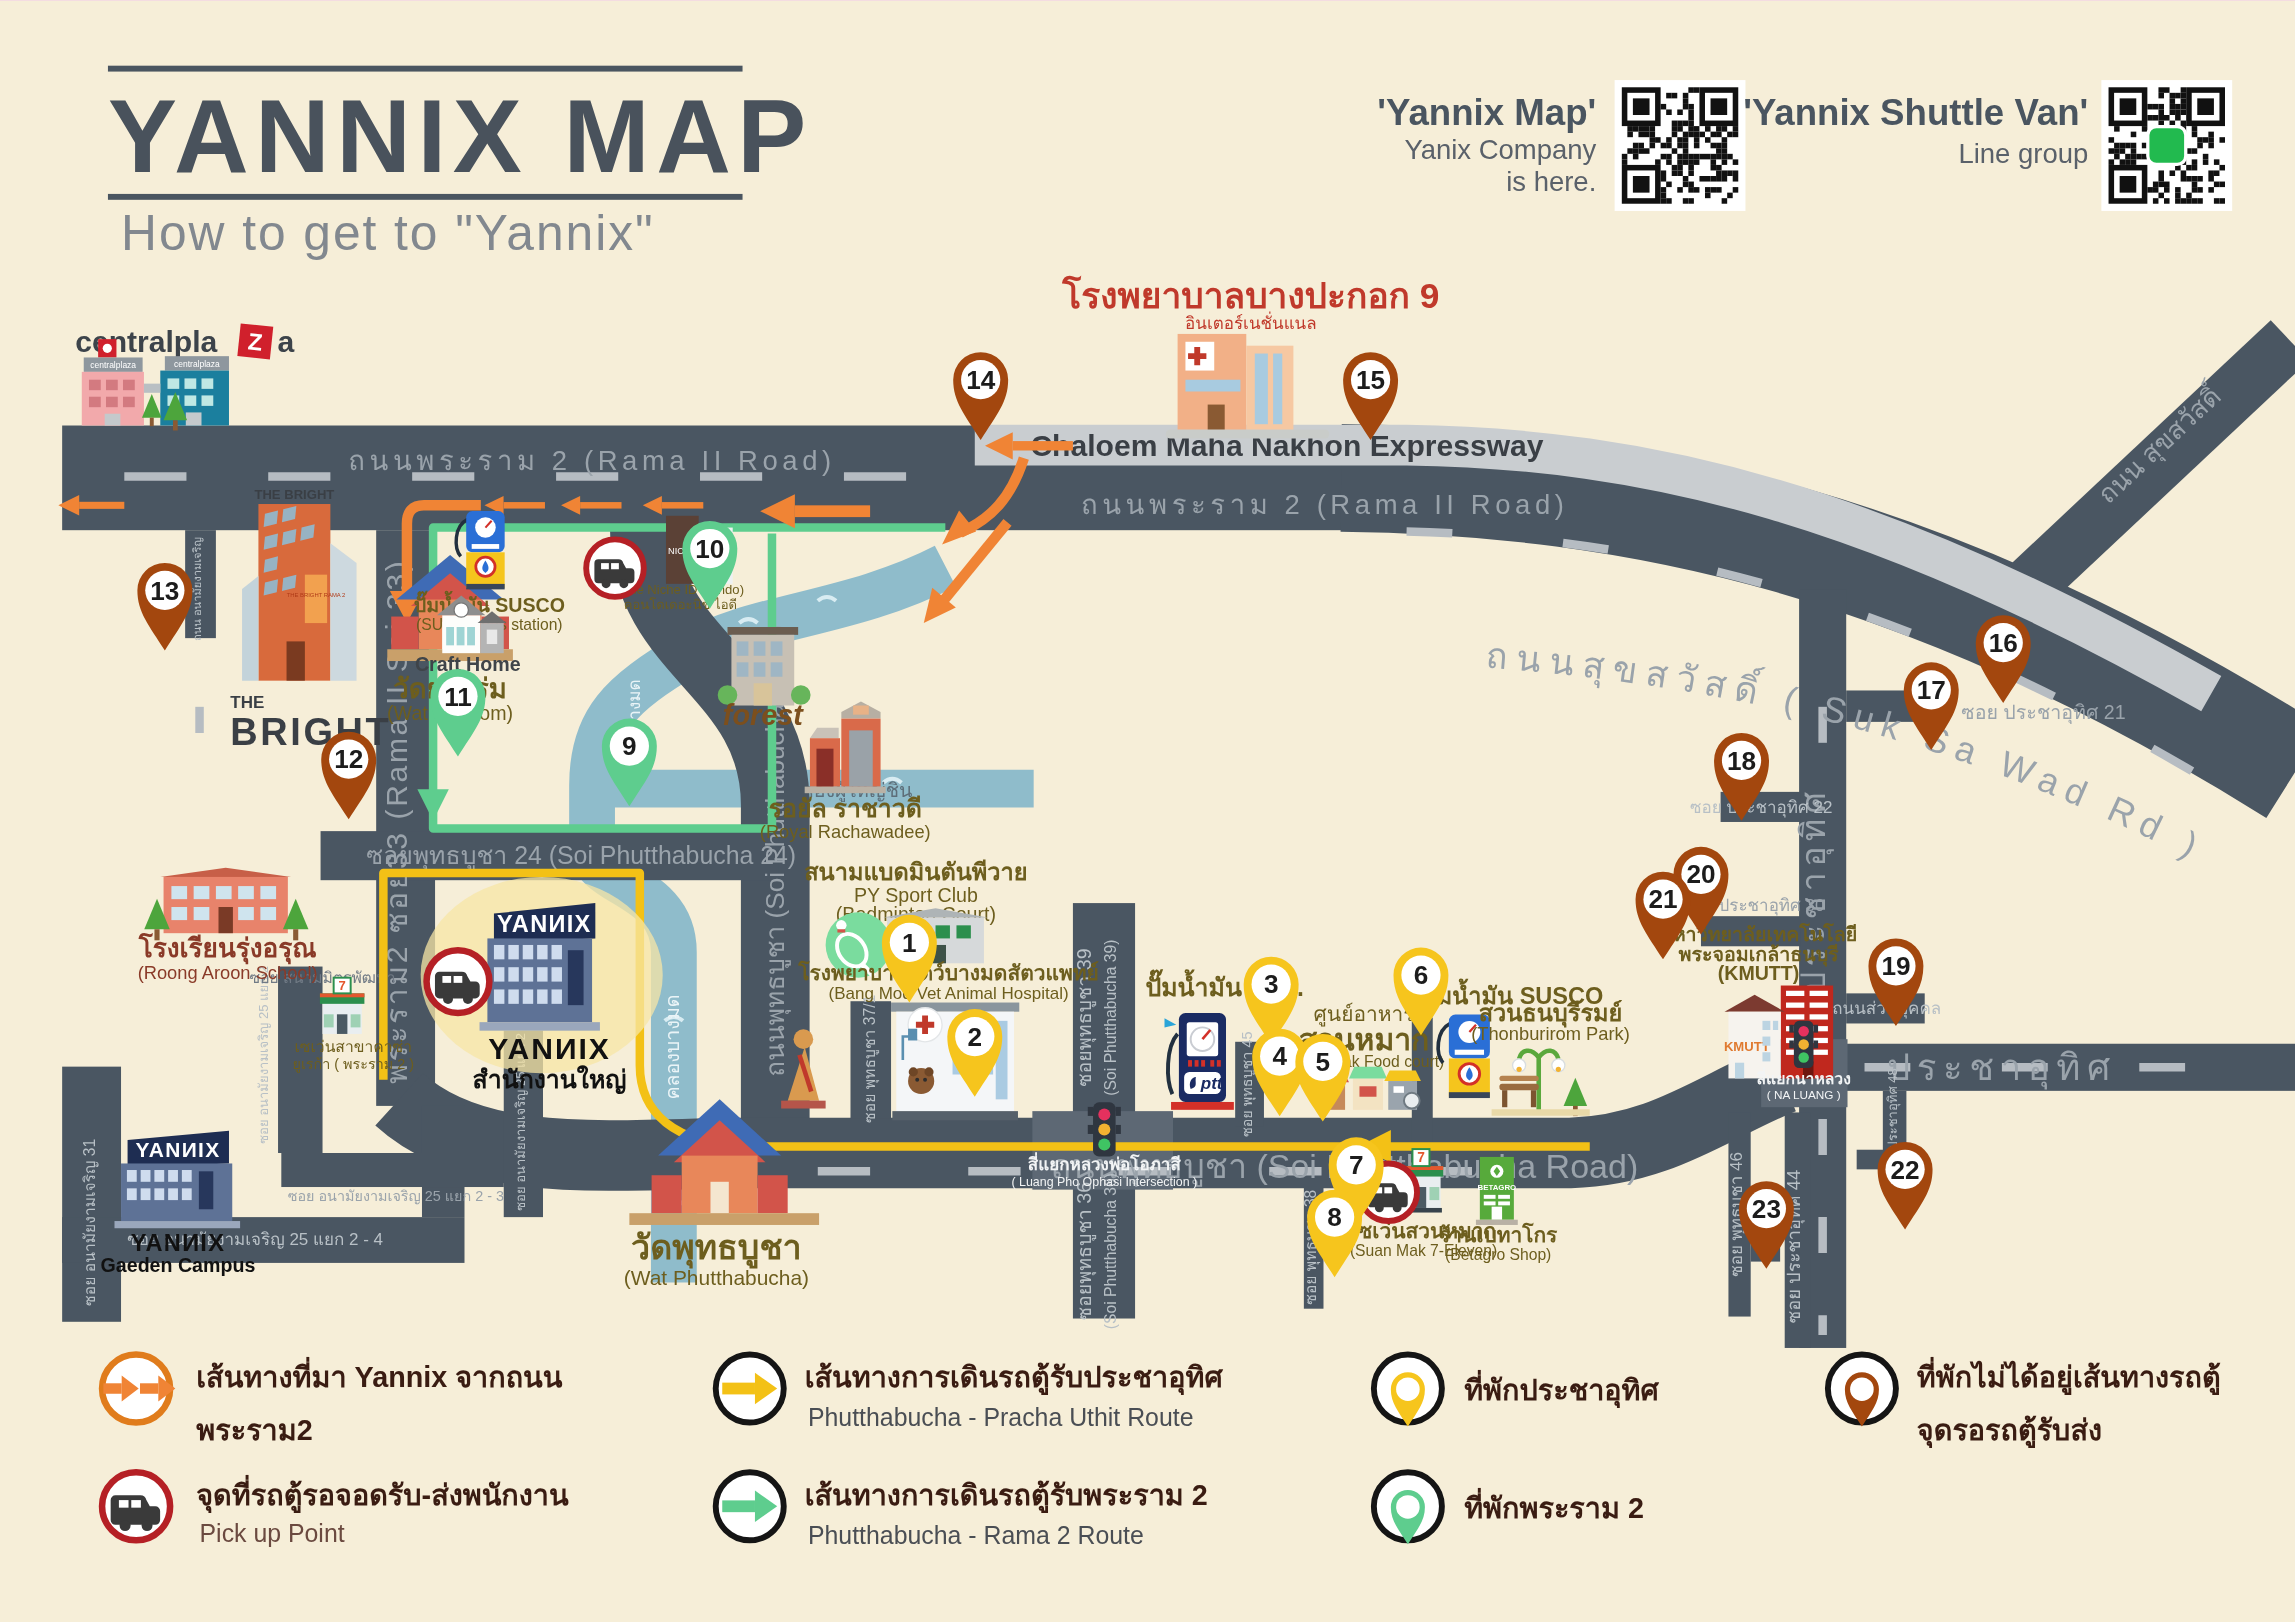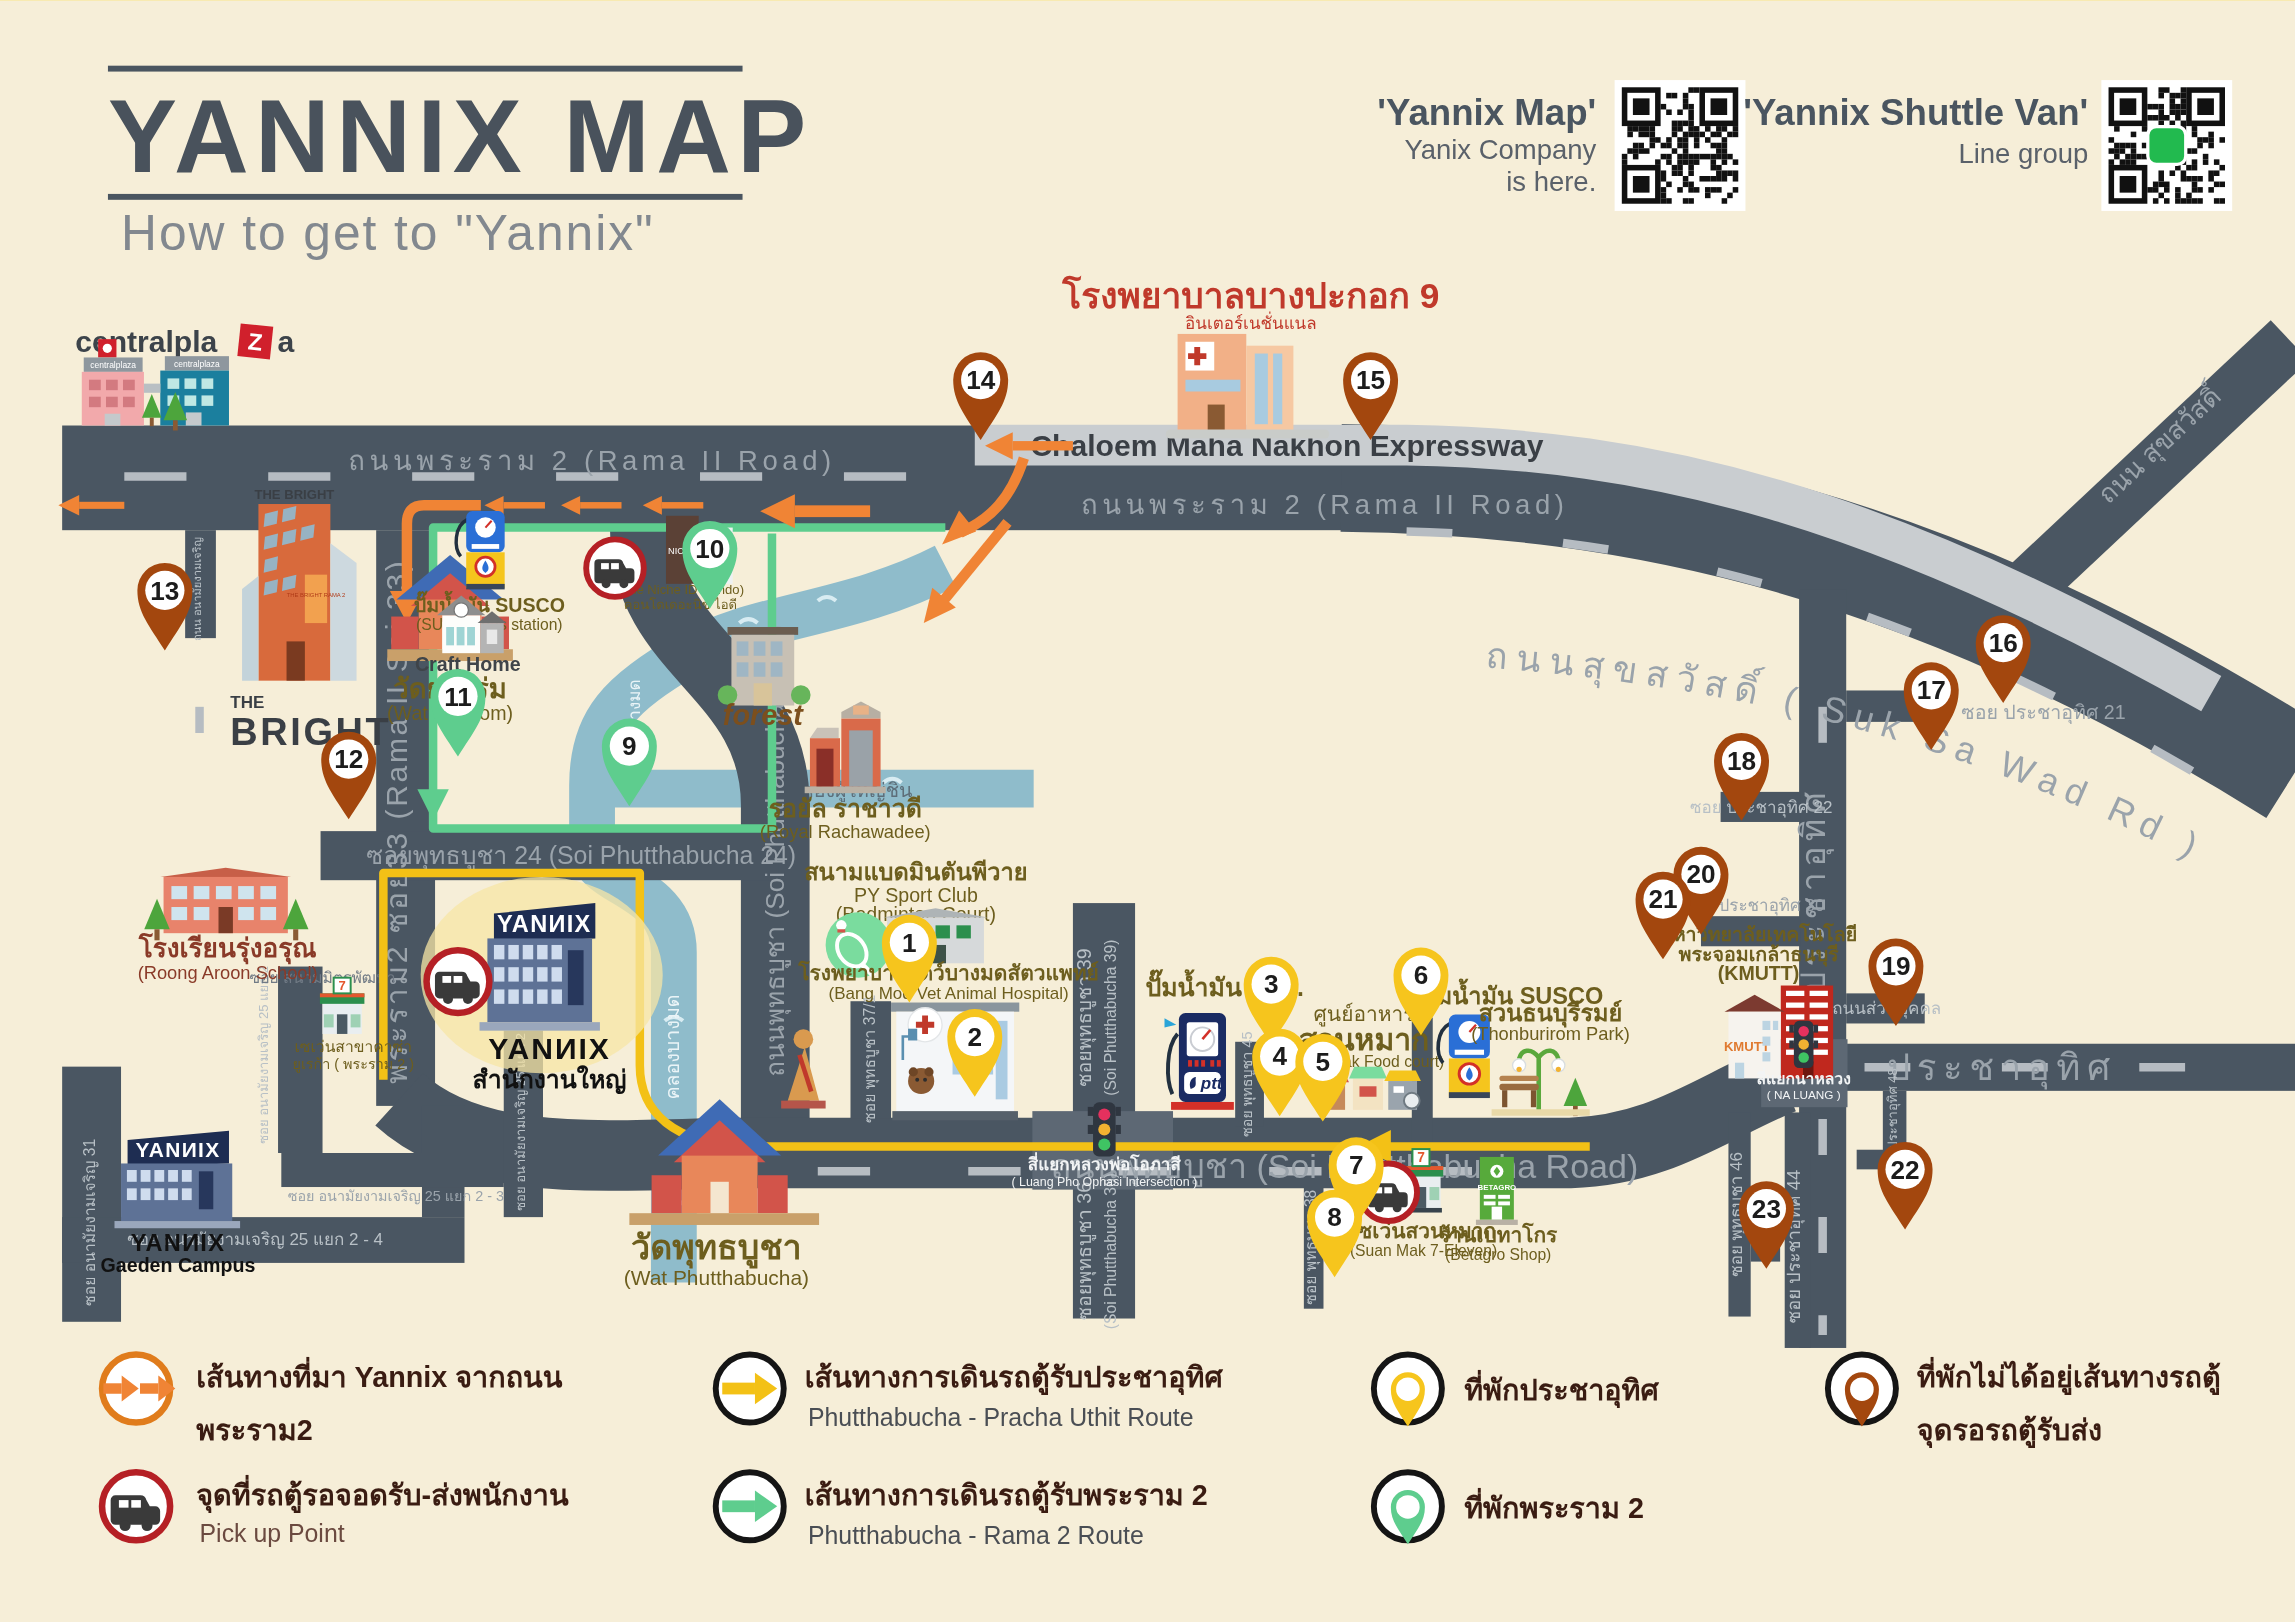--- a/index.html
+++ b/index.html
@@ -1,16 +1,16 @@
 <!DOCTYPE html>
 <html style="font-size:10.5px"><head>
 <meta charset="utf-8">
 <style>
   html,body{margin:0;padding:0;background:#e8e0c8;}
-  .stage{position:relative;width:2295px;height:1623px;background:#fde047;font-family:"Liberation Sans",sans-serif;}
+  .stage{position:relative;width:2295px;height:1623px;background:#f0abfc;font-family:"Liberation Sans",sans-serif;}
   svg{display:block;}
   text{font-family:"Liberation Sans","DejaVu Sans",sans-serif;}
   .ttl{font-weight:bold;fill:#49525c;letter-spacing:10px;}
   .sub{fill:#82888f;letter-spacing:3px;}
   .rl{fill:#9aa3ab;}
   .rlw{fill:#b8c0c6;}
   .wht{fill:#f2f4f5;}
   .olB{fill:#6d5e1e;font-weight:bold;}
   .olS{fill:#6d5e1e;}
   .mar{fill:#8a3a28;font-weight:bold;}

